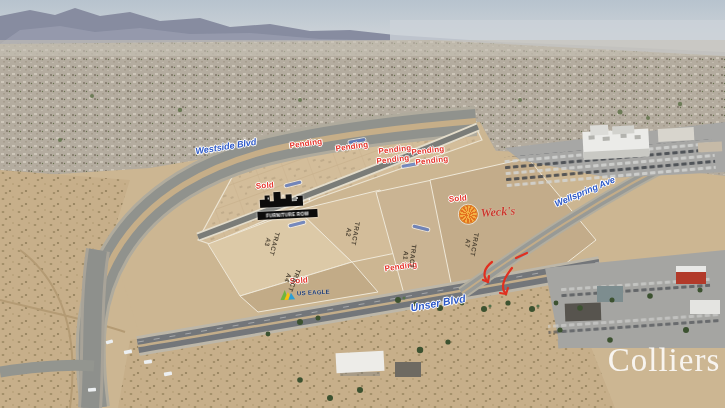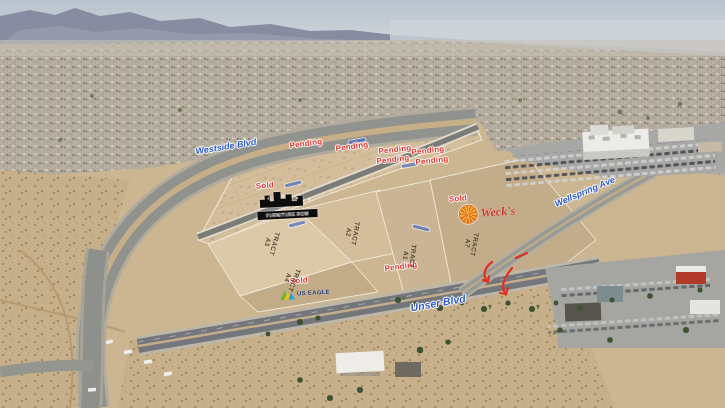--- a/index.html
+++ b/index.html
@@ -298,14 +298,15 @@
 
   <div class="useagle">
     <svg width="15" height="12" viewBox="0 0 15 12">
       <polygon points="0,12 5,2 8,12" fill="#6fb53f"></polygon>
       <polygon points="4,12 8,4 12,12" fill="#f6c10e"></polygon>
       <polygon points="8,12 11,5 15,12" fill="#2b9fd7"></polygon>
     </svg>
     <span class="useagle-text">US EAGLE</span>
   </div>
 
+  <div class="watermark">Colliers</div>
 
 </div>
 
 </body></html>

